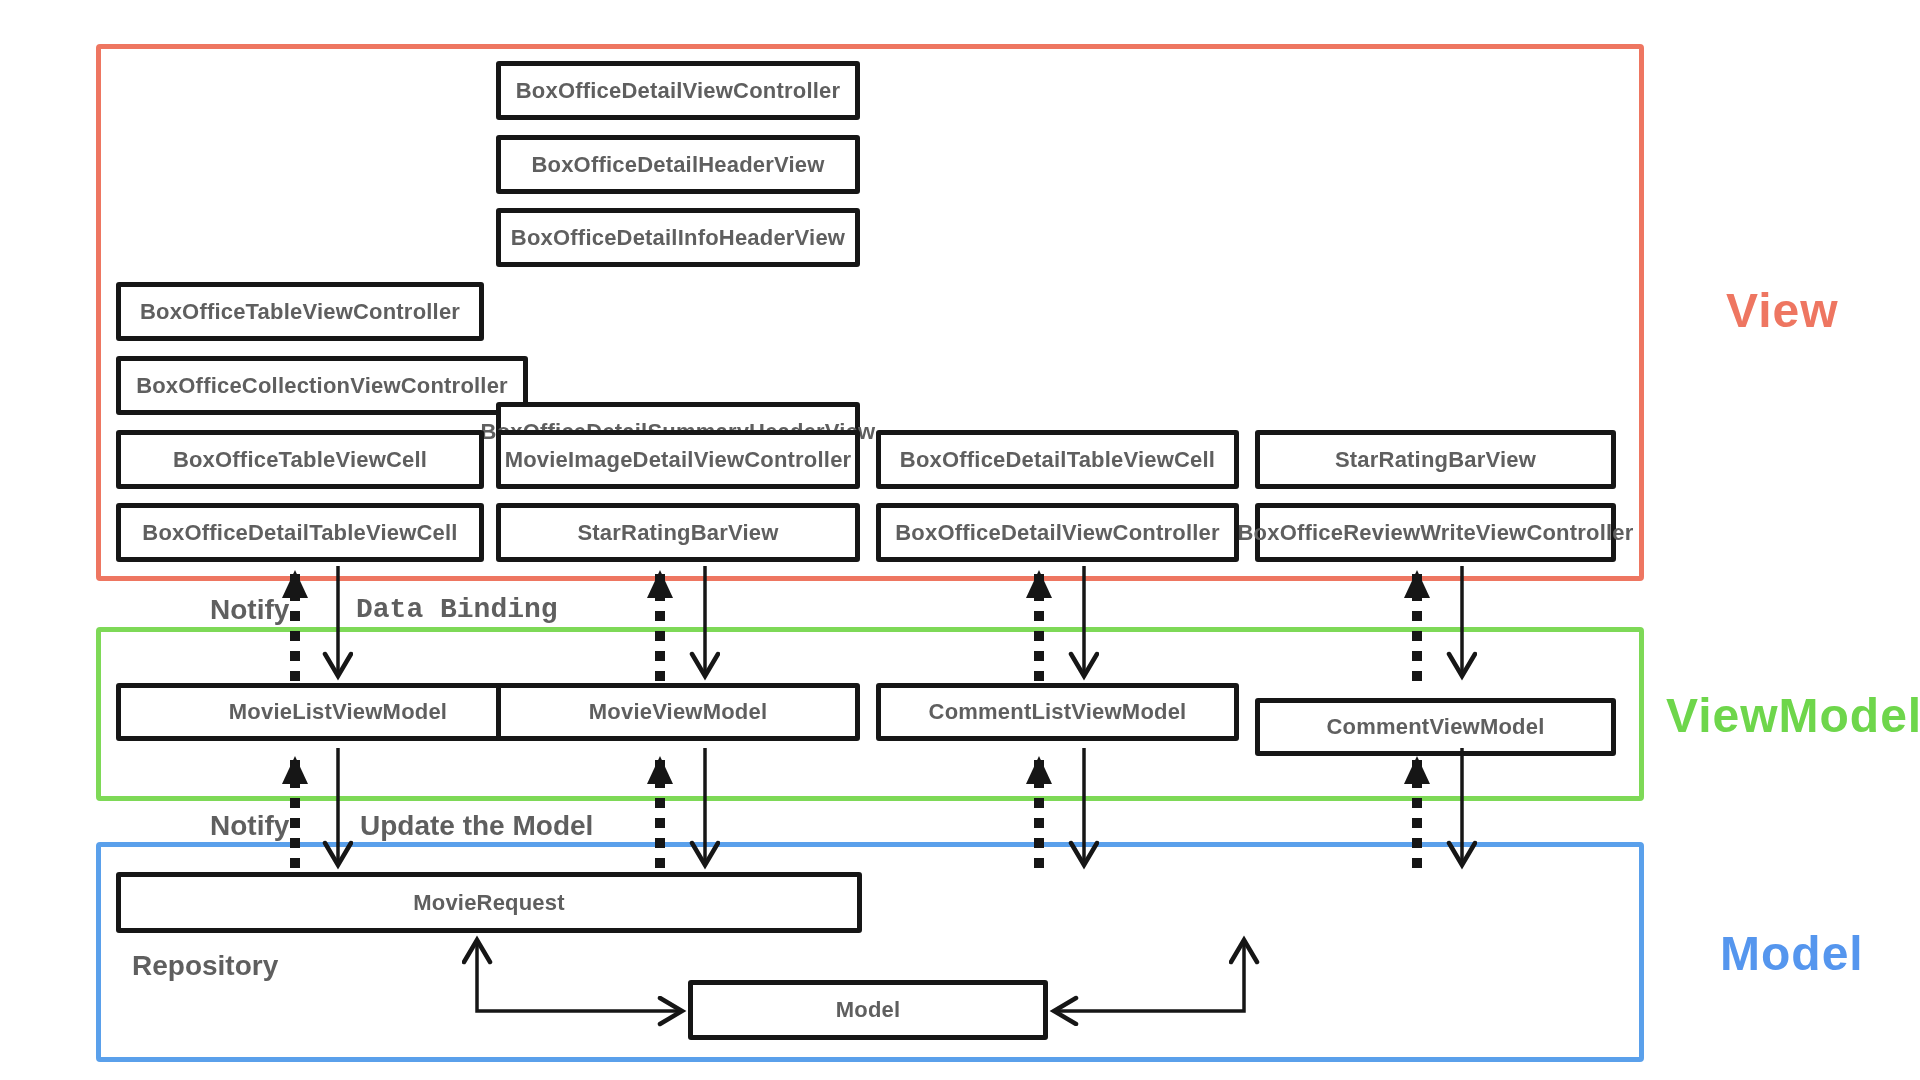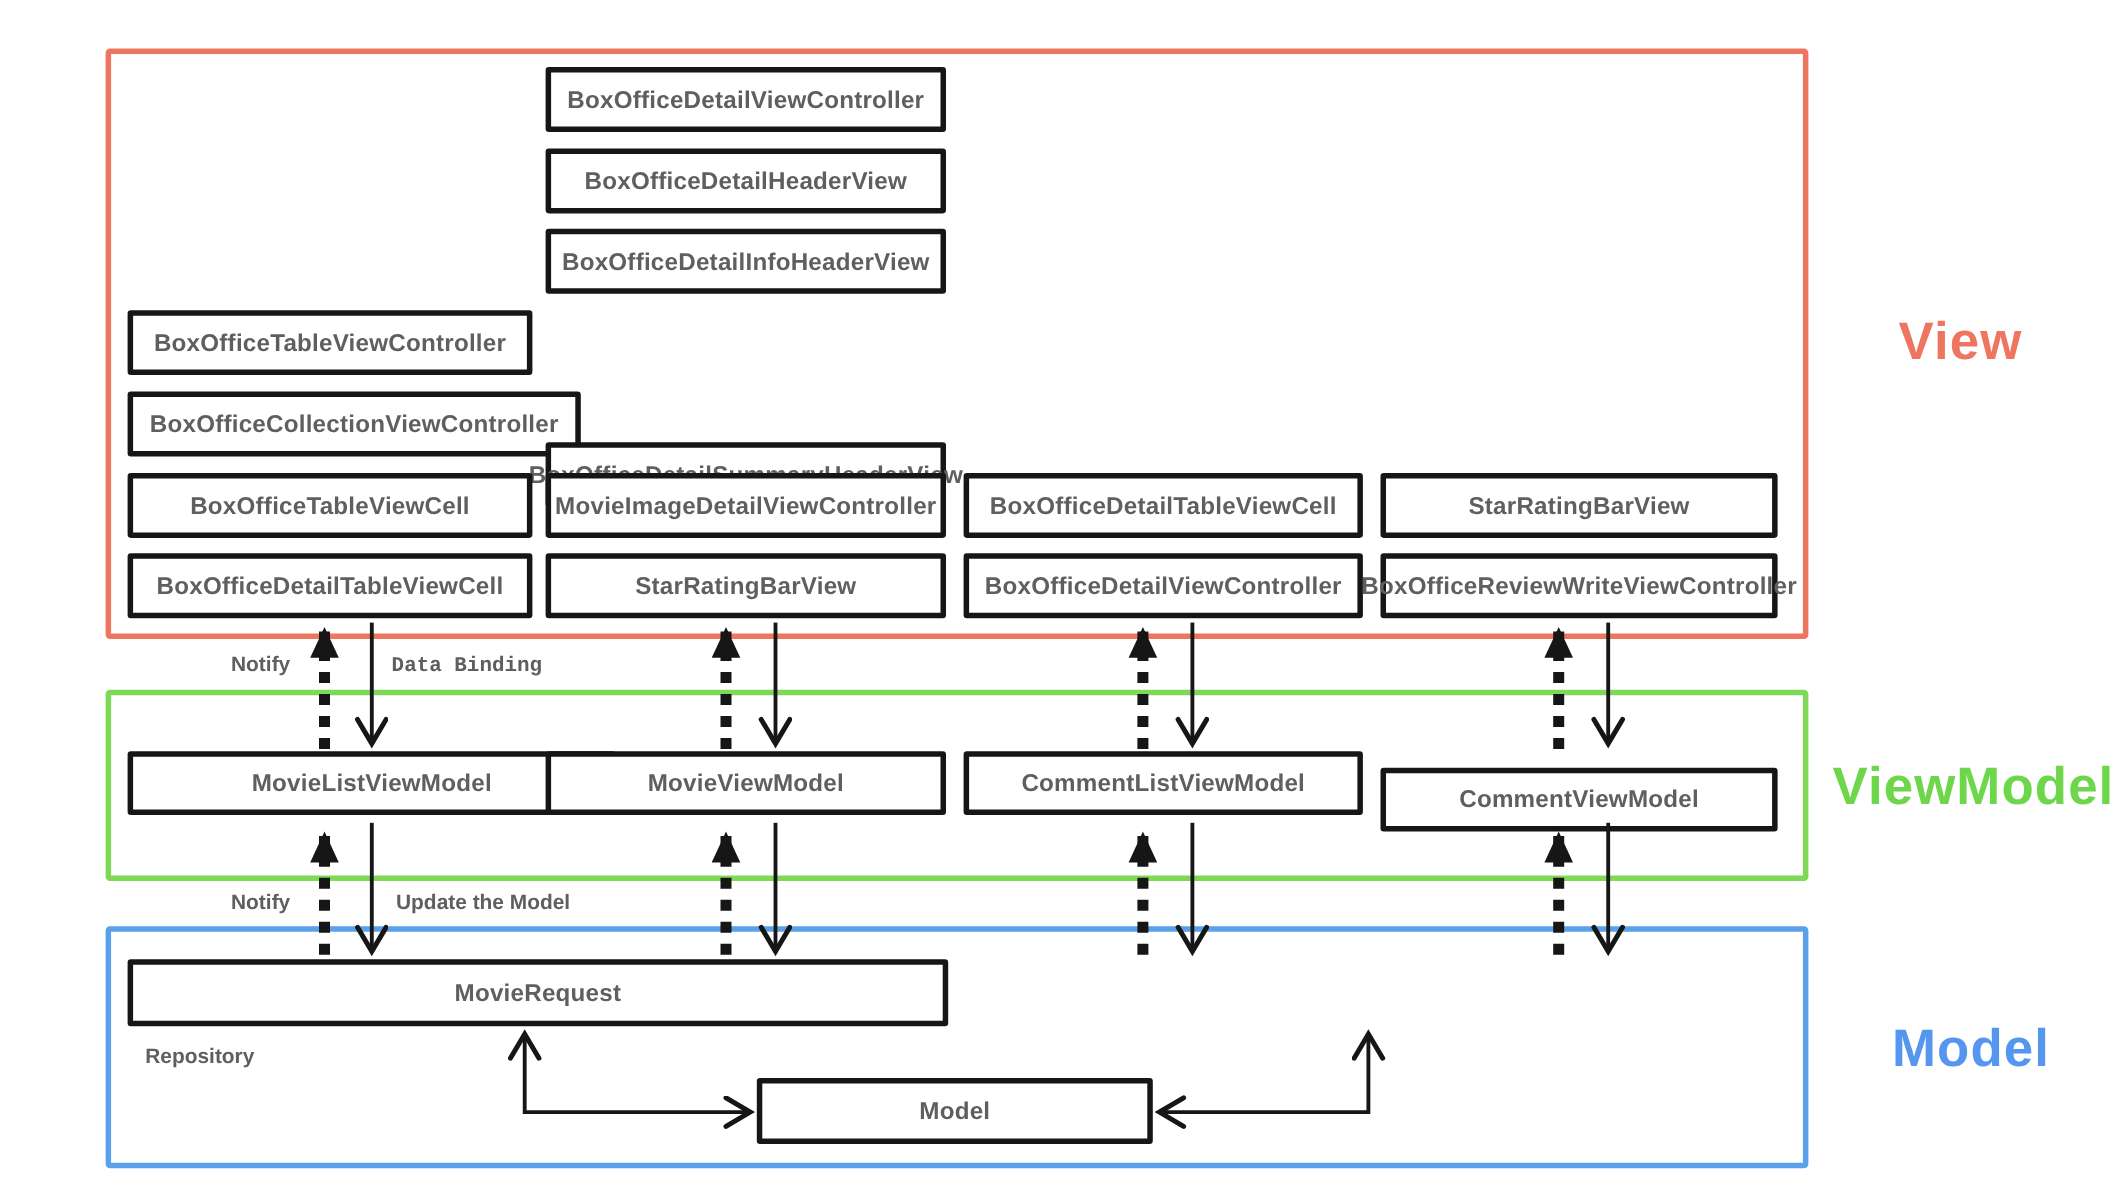--- a/index.html
+++ b/index.html
@@ -47,21 +47,21 @@
     font-size: 48px;
     letter-spacing: 1px;
   }
   .side-label.view      { color: #ee7661; }
   .side-label.viewmodel { color: #6ed64b; }
   .side-label.model     { color: #5596ee; }
 
   .annot {
     position: absolute;
     font-weight: bold;
-    font-size: 19px;
+    font-size: 28px;
     color: #5f5f5f;
     white-space: nowrap;
   }
   #arrows {
     position: absolute;
     left: 0;
     top: 0;
     pointer-events: none;
   }
 </style>

